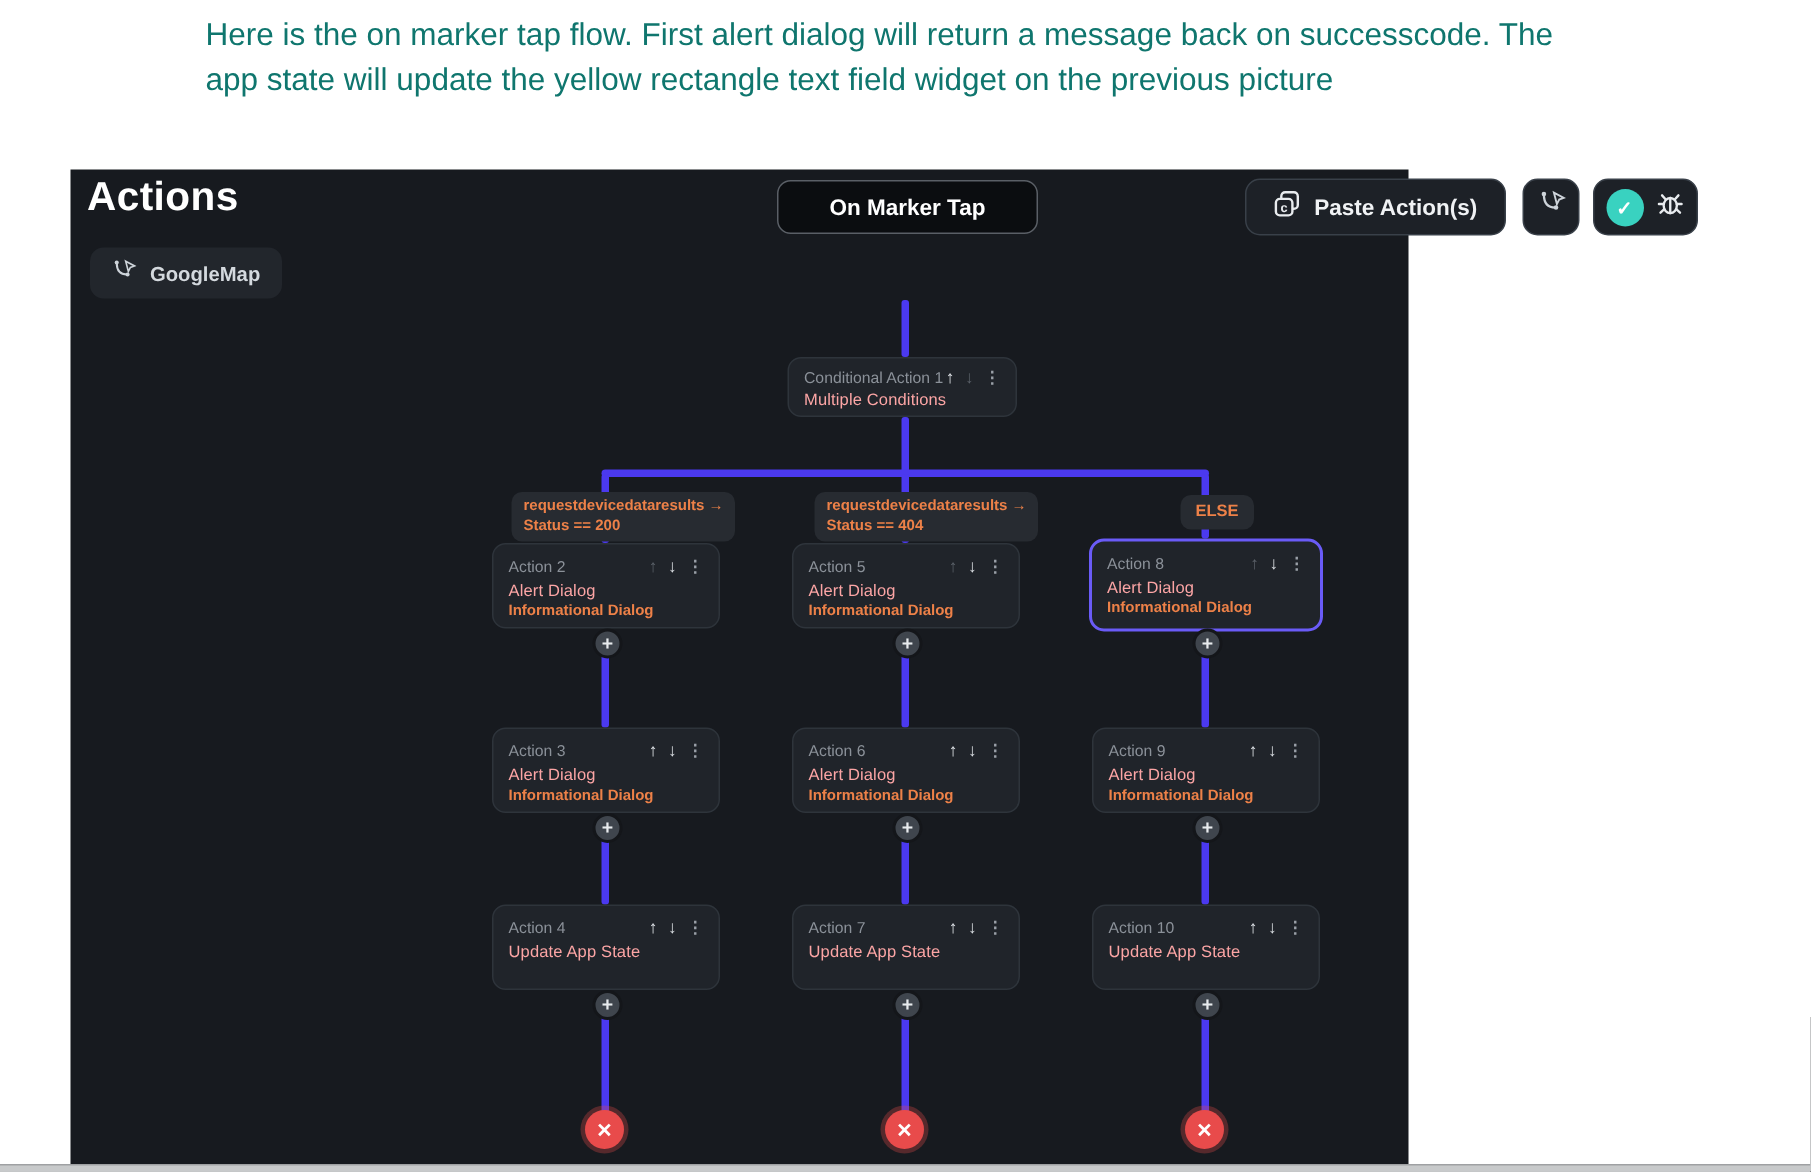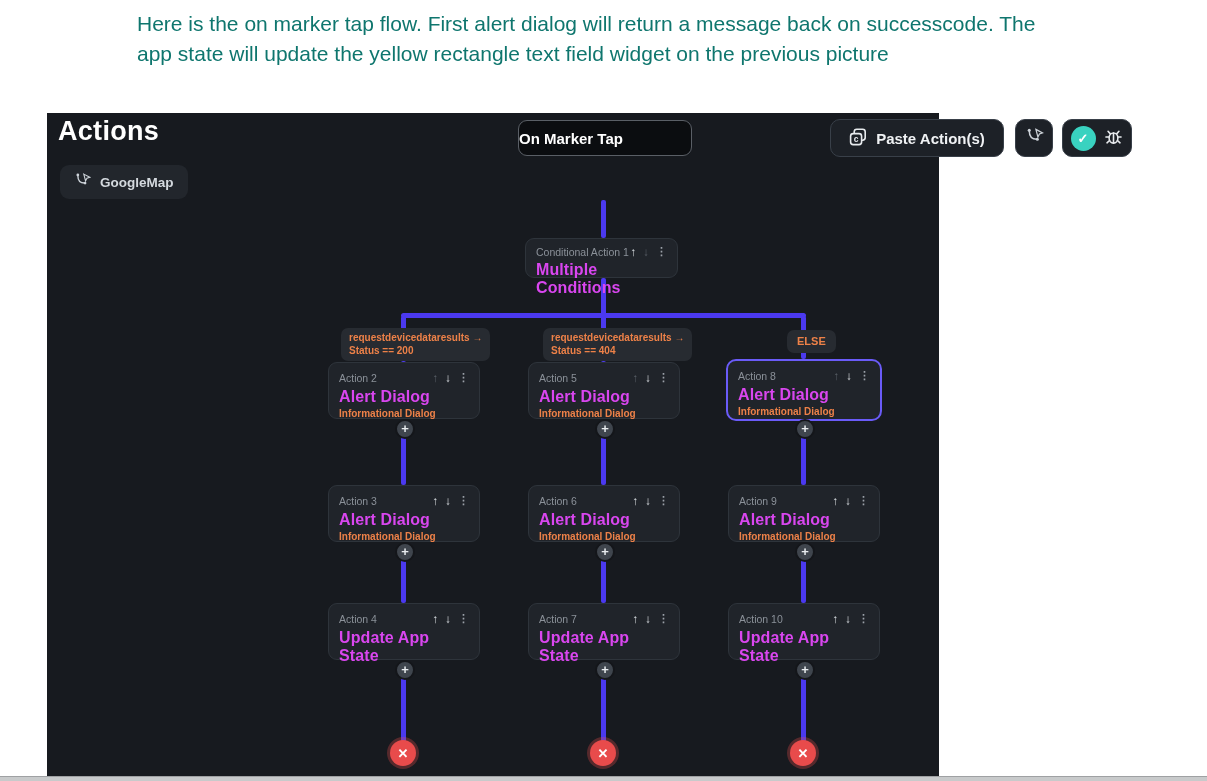--- a/index.html
+++ b/index.html
@@ -9,21 +9,21 @@
   *{margin:0;padding:0;box-sizing:border-box}
   body{background:#fff;font-family:"Liberation Sans",sans-serif;}
   .page{position:relative;width:1207px;height:781px;background:#ffffff;overflow:hidden}
 
   .intro{position:absolute;left:137px;top:9px;font-size:21px;line-height:30px;color:#0f766e}
   .intro div{white-space:nowrap}
 
   .panel{position:absolute;left:47px;top:113px;width:892px;height:663px;background:#171a1f}
 
   .flow-title{position:absolute;left:11px;top:3px;font-size:27px;font-weight:800;color:#fff;letter-spacing:.3px}
-  .trigger-btn{position:absolute;left:471px;top:7px;width:174px;height:36px;background:#0b0d10;border:1.5px solid #5a5f66;border-radius:9px;color:#fff;font-weight:700;font-size:15px;display:flex;align-items:center;justify-content:flex-start;cursor:pointer}
+  .trigger-btn{position:absolute;left:471px;top:7px;width:174px;height:36px;background:#0b0d10;border:1.5px solid #5a5f66;border-radius:9px;color:#fff;font-weight:700;font-size:15px;display:flex;align-items:center;justify-content:center;cursor:pointer}
   .paste-btn{position:absolute;left:783px;top:6px;width:174px;height:38px;background:#1d2127;border:1.5px solid #394049;border-radius:10px;color:#f0f2f4;font-weight:700;font-size:15px;display:flex;gap:9px;align-items:center;justify-content:center;cursor:pointer}
   .iconbtn{position:absolute;top:6px;height:38px;background:#1d2127;border:1.5px solid #394049;border-radius:10px;display:flex;align-items:center;justify-content:center;cursor:pointer}
   .flowbtn{left:968px;width:38px}
   .dbg{left:1015px;width:70px;gap:7px}
   .check-circle{width:25px;height:25px;border-radius:50%;background:var(--teal);color:#fff;font-size:13px;font-weight:700;display:flex;align-items:center;justify-content:center}
 
   .chip{position:absolute;left:13px;top:52px;height:34px;padding:0 14px;background:#22262c;border-radius:9px;display:flex;gap:9px;align-items:center;color:#d4d9de;font-weight:700;font-size:13.5px;cursor:pointer}
 
   .vline{position:absolute;width:5px;background:var(--accent);z-index:1;border-radius:2px}
   .hline{position:absolute;height:5px;background:var(--accent);z-index:1;border-radius:3px}
@@ -31,21 +31,21 @@
   .cond-node,.card{position:absolute;background:#20242a;border:1px solid #2e343b;border-radius:9px;z-index:3;padding:8px 10px;cursor:pointer}
   .cond-node{left:478px;top:125px;width:153px;height:40px;padding:6px 10px}
   .card{width:152px;height:57px}
   .card.selected{width:156px;height:62px;border:2px solid var(--selected);border-radius:10px}
   .card-head{display:flex;justify-content:space-between;align-items:center}
   .card-label{font-size:10.5px;color:#8b9199}
   .card-icons{display:flex;gap:7px;align-items:center}
   .arr{font-size:11.5px;color:#dfe3e7;font-weight:700;cursor:pointer}
   .arr.dim{color:#5b6169}
   .kebab{font-size:11px;color:#9aa0a8;font-weight:700;cursor:pointer}
-  .card-title{font-size:16px;font-weight:700;color:#d946ef;margin-top:4px;letter-spacing:.1px}
+  .card-title{font-size:11px;font-weight:400;color:#fca5a5;margin-top:4px;letter-spacing:.1px}
   .cond-node .card-title{margin-top:3px}
   .card-sub{font-size:10px;font-weight:700;color:var(--orange);margin-top:2px}
 
   .pill{position:absolute;z-index:2;background:#272b31;border-radius:7px;padding:3px 8px 4px;font-size:10px;font-weight:700;color:var(--orange);line-height:1.32;white-space:nowrap}
   .pill div{white-space:nowrap}
   .pill-else{padding:4px 10px;font-size:11px}
 
   .plus{position:absolute;z-index:4;width:20px;height:20px;border-radius:50%;background:#3f454d;border:2px solid #14161a;display:flex;align-items:center;justify-content:center;color:#e8ebee;font-size:13px;font-weight:700;line-height:0;cursor:pointer}
   .terminator{position:absolute;z-index:4;width:26px;height:26px;border-radius:50%;background:var(--red);box-shadow:0 0 0 3px rgba(232,75,75,.3);display:flex;align-items:center;justify-content:center;color:#fff;font-size:13px;font-weight:800;cursor:pointer}
 

